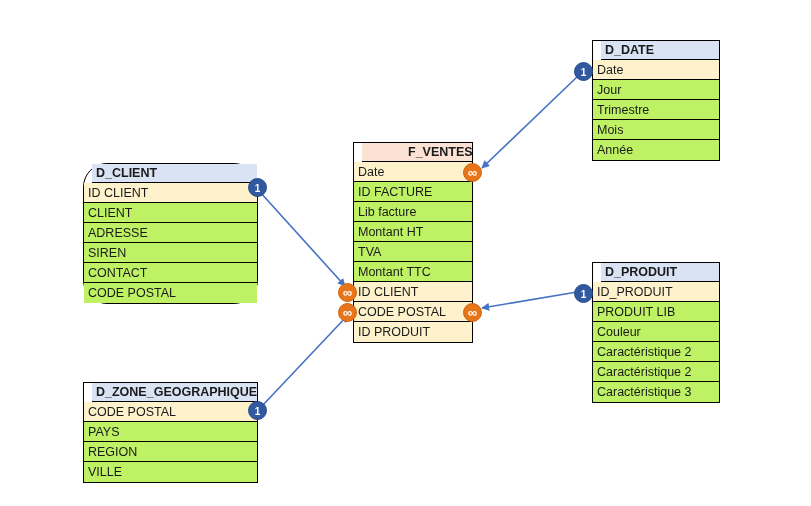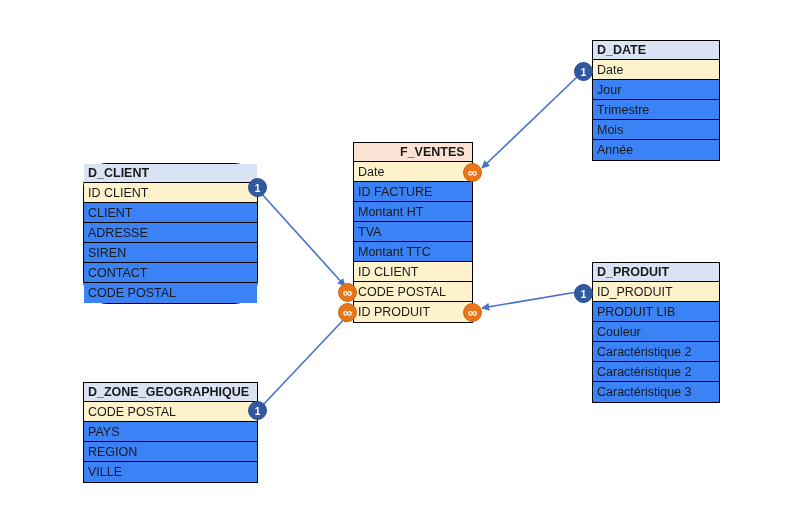--- a/index.html
+++ b/index.html
@@ -28,32 +28,33 @@
     height:19px;
     line-height:19px;
     padding:0 4px;
     font-size:12.5px;
     font-weight:bold;
     color:#1a1a1a;
     border-bottom:1px solid #000000;
     box-sizing:border-box;
     white-space:nowrap;
     overflow:hidden;
+    margin-left:8px;
   }
   .thead.dim{background:#dae3f3;}
   .thead.fact{background:#fbe2d5;padding-left:46px;}
   .row{
     height:20px;
     line-height:20px;
     padding:0 4px;
     font-size:12.5px;
     color:#1a1a1a;
     border-bottom:1px solid #000000;
     box-sizing:border-box;
-    background:#3b82f6;
+    background:#bef264;
     white-space:nowrap;
     overflow:hidden;
   }
   .row:last-child{border-bottom:none;}
   .row.key{background:#fdf2cc;}
 
   
   .badge{
     position:absolute;
     z-index:3;
@@ -101,20 +102,21 @@
     <div class="row">ADRESSE</div>
     <div class="row">SIREN</div>
     <div class="row">CONTACT</div>
     <div class="row">CODE POSTAL</div>
   </div>
 
   <div class="table" style="left:353px;top:142px;width:120px;">
     <div class="thead fact">F_VENTES</div>
     <div class="row key">Date</div>
     <div class="row">ID FACTURE</div>
+    <div class="row">Lib facture</div>
     <div class="row">Montant HT</div>
     <div class="row">TVA</div>
     <div class="row">Montant TTC</div>
     <div class="row key">ID CLIENT</div>
     <div class="row key">CODE POSTAL</div>
     <div class="row key">ID PRODUIT</div>
   </div>
 
   <div class="table" style="left:592px;top:40px;width:128px;">
     <div class="thead dim">D_DATE</div>

